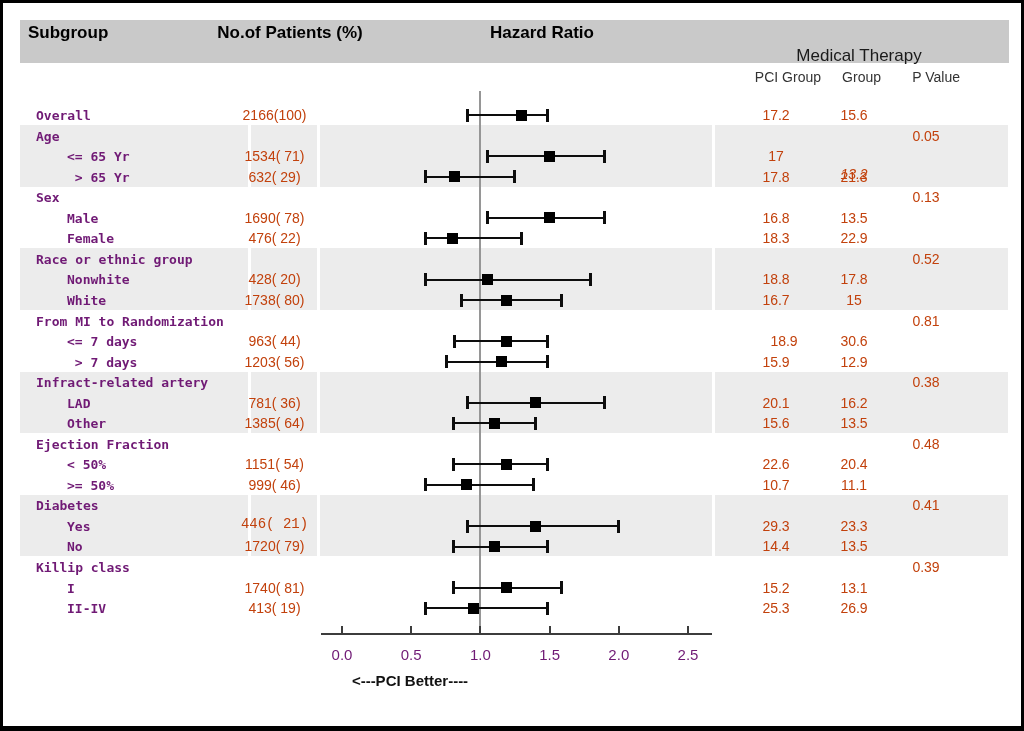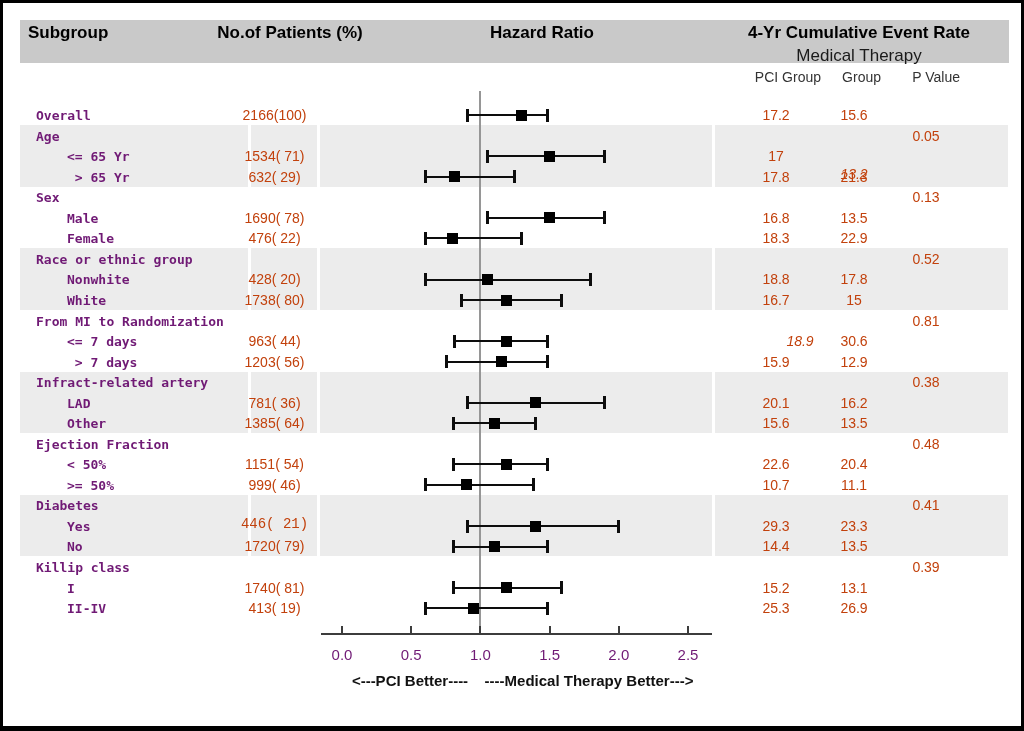--- a/index.html
+++ b/index.html
@@ -26,21 +26,20 @@
 </style>
 </head>
 <body>
 
 <div class="page">
   <div class="header-band"></div>
 
   <div class="hlabel" style="left:25px;top:20px;">Subgroup</div>
   <div class="hlabel center" style="left:287px;top:20px;">No.of Patients (%)</div>
   <div class="hlabel center" style="left:539px;top:20px;">Hazard Ratio</div>
-  <div class="hlabel center" style="left:856px;top:20px;">4-Yr Cumulative Event Rate</div>
   <div class="mt-label center" style="left:856px;top:43px;transform:translateX(-50%);">Medical Therapy</div>
 
   <div class="subh" style="left:743px;width:75px;">PCI Group</div>
   <div class="subh" style="left:828px;width:50px;">Group</div>
   <div class="subh" style="left:903px;width:54px;">P Value</div>
 
   <div id="bands">
       <div class="band" style="left: 17px; top: 122.14px; width: 228px; height: 61.62px;"></div>
       <div class="band" style="left: 248px; top: 122.14px; width: 66px; height: 61.62px;"></div>
       <div class="band" style="left: 317px; top: 122.14px; width: 392px; height: 61.62px;"></div>
@@ -91,21 +90,21 @@
       <div class="num" style="left: 743px; top: 268.42px; width: 60px;">18.8</div>
       <div class="num" style="left: 826px; top: 268.42px; width: 50px;">17.8</div>
       <div class="lbl" style="left: 64px; top: 289.96px;">White</div>
       <div class="num" style="left: 230px; top: 288.96px; width: 83px;">1738( 80)</div>
       <div class="num" style="left: 743px; top: 288.96px; width: 60px;">16.7</div>
       <div class="num" style="left: 826px; top: 288.96px; width: 50px;">15</div>
       <div class="lbl" style="left: 33px; top: 310.5px;">From MI to Randomization</div>
       <div class="num" style="left: 898px; top: 309.5px; width: 50px;">0.81</div>
       <div class="lbl" style="left: 64px; top: 331.04px;">&lt;= 7 days</div>
       <div class="num" style="left: 230px; top: 330.04px; width: 83px;">963( 44)</div>
-      <div class="num" style="left: 767px; top: 330.04px; width: 60px; font-style: italic;">18.9</div>
+      <div class="num" style="left: 751px; top: 330.04px; width: 60px;">18.9</div>
       <div class="num" style="left: 826px; top: 330.04px; width: 50px;">30.6</div>
       <div class="lbl" style="left: 64px; top: 351.58px;"> &gt; 7 days</div>
       <div class="num" style="left: 230px; top: 350.58px; width: 83px;">1203( 56)</div>
       <div class="num" style="left: 743px; top: 350.58px; width: 60px;">15.9</div>
       <div class="num" style="left: 826px; top: 350.58px; width: 50px;">12.9</div>
       <div class="lbl" style="left: 33px; top: 372.12px;">Infract-related artery</div>
       <div class="num" style="left: 898px; top: 371.12px; width: 50px;">0.38</div>
       <div class="lbl" style="left: 64px; top: 392.66px;">LAD</div>
       <div class="num" style="left: 230px; top: 391.66px; width: 83px;">781( 36)</div>
       <div class="num" style="left: 743px; top: 391.66px; width: 60px;">20.1</div>
@@ -226,15 +225,14 @@
       <div class="ticklbl" style="left: 477.4px; top: 643px;">1.0</div>
       <div class="tick" style="left: 545.6px; top: 623px; height: 8px;"></div>
       <div class="ticklbl" style="left: 546.6px; top: 643px;">1.5</div>
       <div class="tick" style="left: 614.8px; top: 623px; height: 8px;"></div>
       <div class="ticklbl" style="left: 615.8px; top: 643px;">2.0</div>
       <div class="tick" style="left: 684px; top: 623px; height: 8px;"></div>
       <div class="ticklbl" style="left: 685px; top: 643px;">2.5</div>
     </div>
 
   <div class="better" style="left:407px;top:669px;">&lt;---PCI Better----</div>
-  <div class="better" style="left:586px;top:669px;">----Medical Therapy Better---&gt;</div>
 
 </div>
 
 </body></html>

